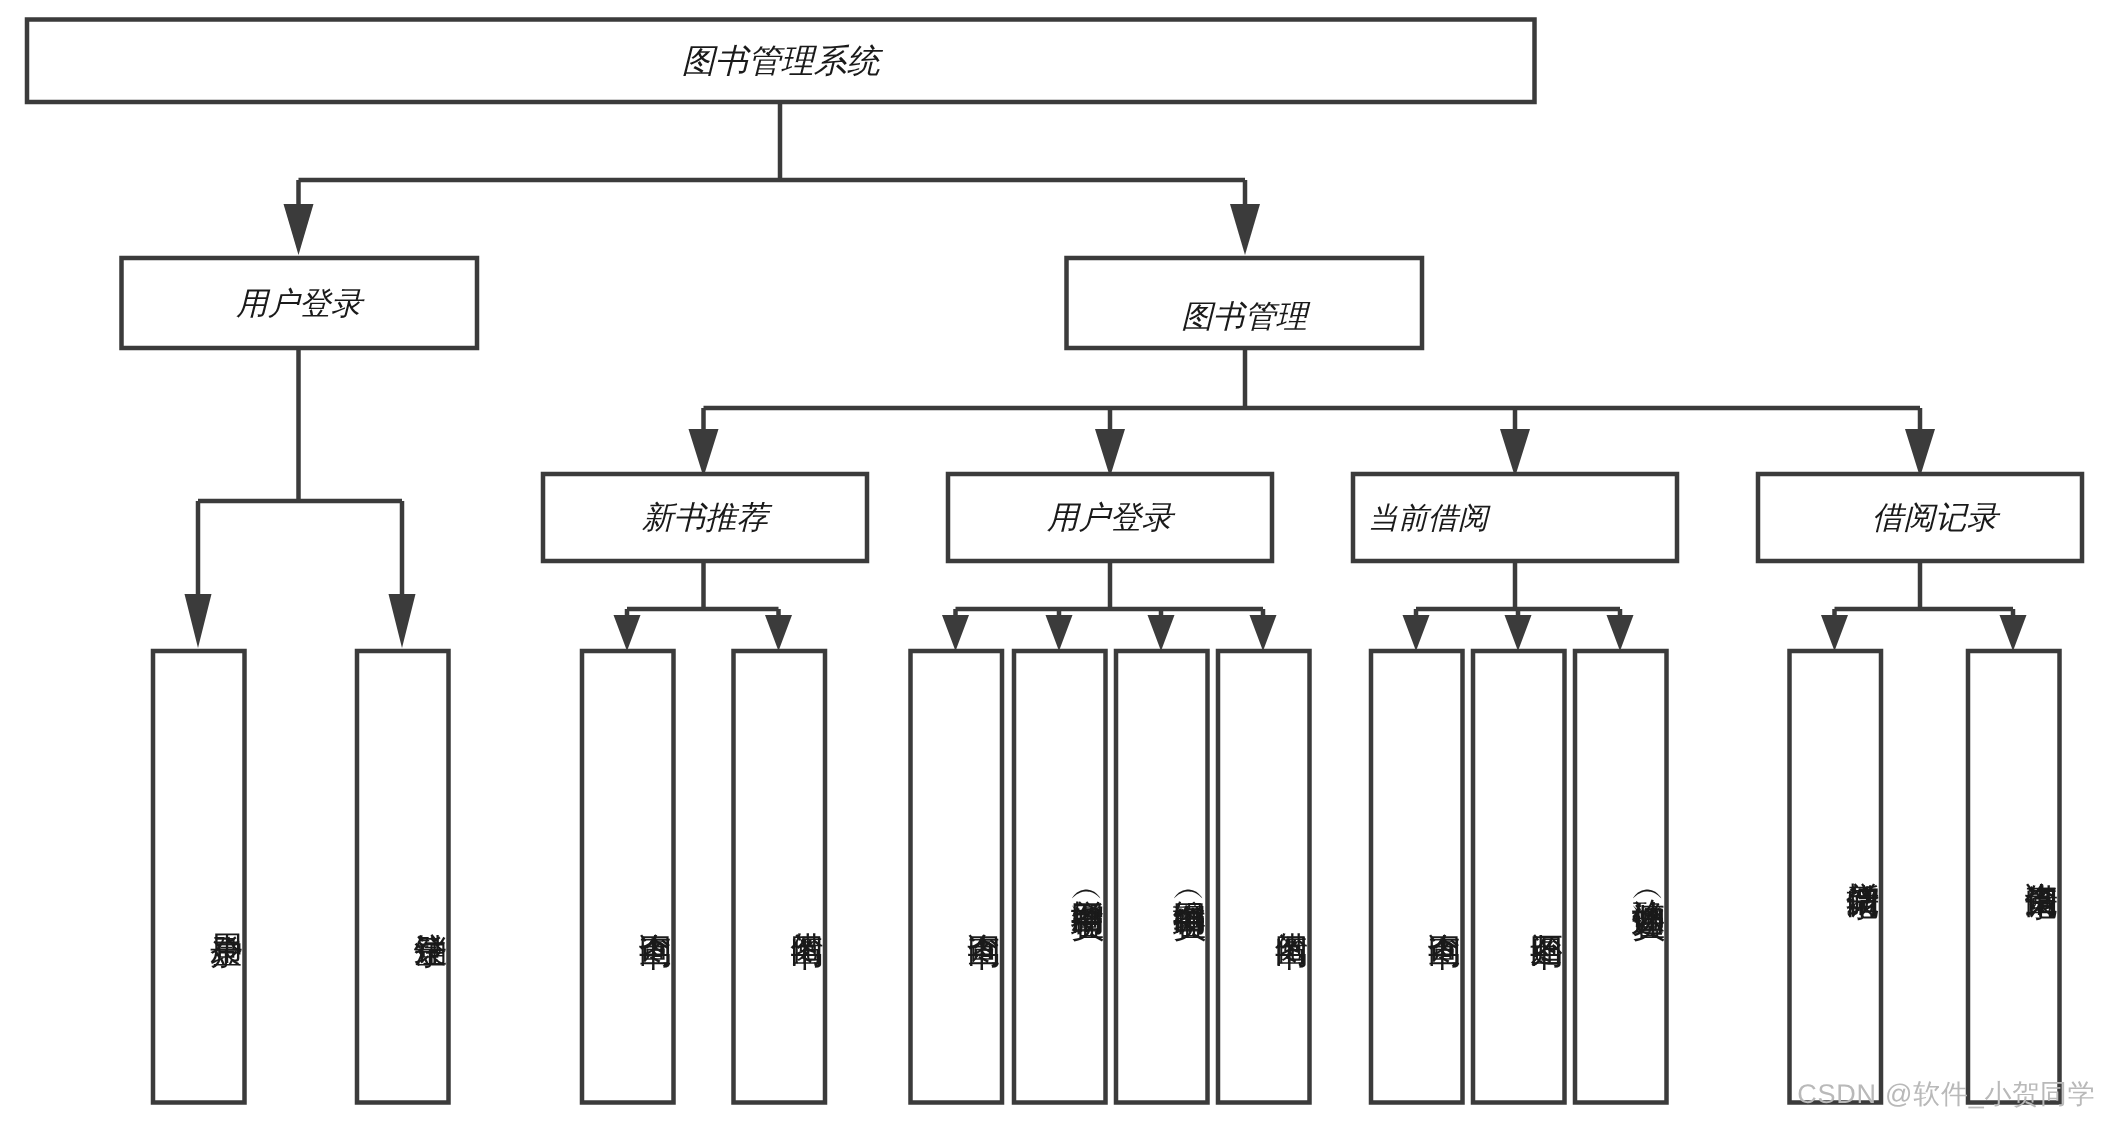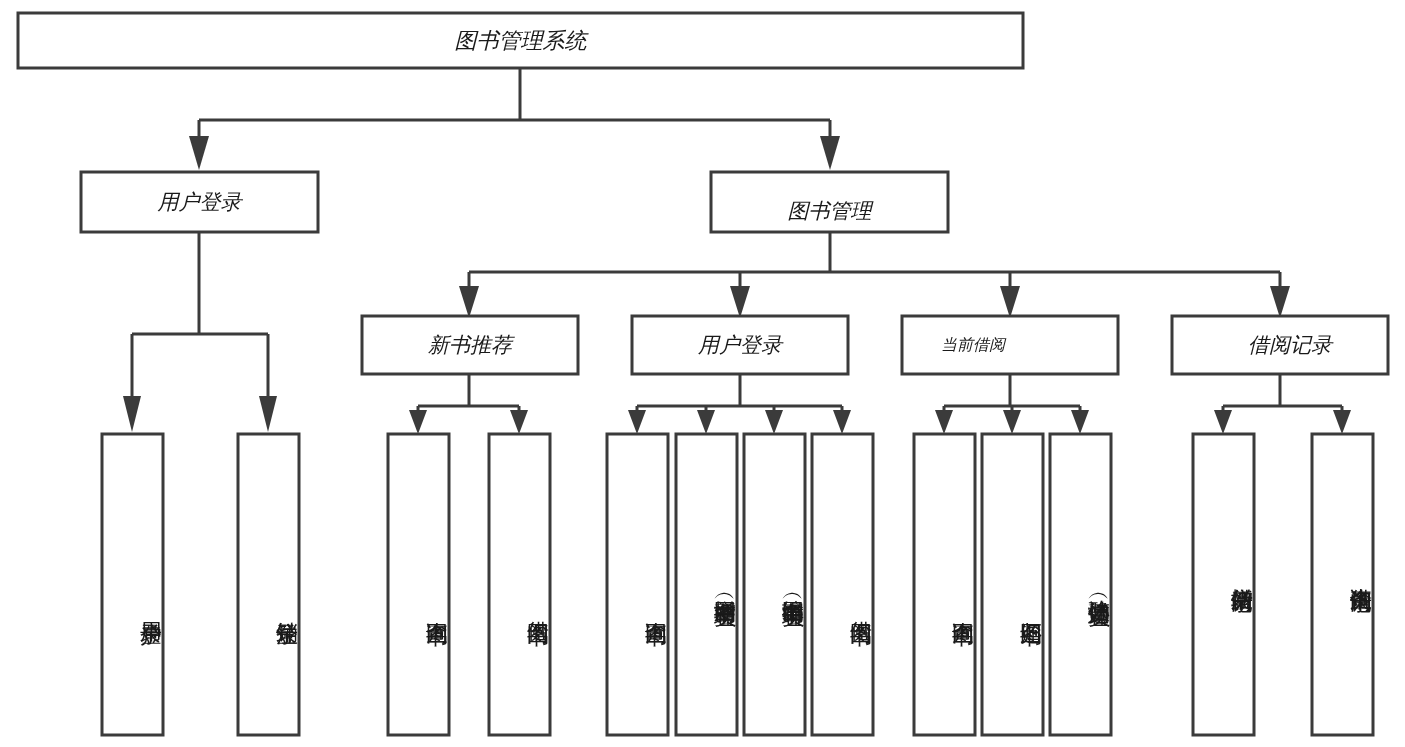--- a/index.html
+++ b/index.html
@@ -189,35 +189,36 @@
 
   </svg>
 
   <div class="hlabel" style="left:18px; top:13px; width:1005px; height:55px; font-size:22px;">图书管理系统</div>
 
   <div class="hlabel" style="left:81px; top:172px; width:237px; height:60px; font-size:21px;">用户登录</div>
   <div class="hlabel" style="left:711px; top:172px; width:237px; height:77px; font-size:21px;">图书管理</div>
 
   <div class="hlabel" style="left:362px; top:316px; width:216px; height:58px; font-size:21px;text-align:center;">新书推荐</div>
   <div class="hlabel" style="left:632px; top:316px; width:216px; height:58px; font-size:21px;">用户登录</div>
-  <div class="hlabel" style="left:875px; top:316px; width:196px; height:58px; font-size:16px;">当前借阅</div>
+  <div class="hlabel" style="left:854px; top:316px; width:196px; height:58px; font-size:20px;">当前借阅</div>
   <div class="hlabel" style="left:1172px; top:316px; width:236px; height:58px; font-size:21px;border-radius:21px;">借阅记录</div>
 
   <div class="vlabel" style="left:102px; top:506px; width:61px; height:200px;">用户登录</div>
   <div class="vlabel" style="left:238px; top:506px; width:61px; height:200px;">注销登录</div>
 
   <div class="vlabel" style="left:388px; top:506px; width:61px; height:200px;">查询图书</div>
   <div class="vlabel" style="left:489px; top:506px; width:61px; height:200px;">借阅图书</div>
 
   <div class="vlabel" style="left:607px; top:506px; width:61px; height:200px;">查询图书</div>
   <div class="vlabel" style="left:676px; top:444px; width:61px; height:285px;">新增图书（管理员）</div>
   <div class="vlabel" style="left:744px; top:444px; width:61px; height:285px;">编辑图书（管理员）</div>
   <div class="vlabel" style="left:812px; top:506px; width:61px; height:200px;">借阅图书</div>
 
   <div class="vlabel" style="left:914px; top:506px; width:61px; height:200px;">查询图书</div>
   <div class="vlabel" style="left:982px; top:506px; width:61px; height:200px;">归还图书</div>
   <div class="vlabel" style="left:1050px; top:444px; width:61px; height:285px;">确认归还（管理员）</div>
 
   <div class="vlabel" style="left:1193px; top:448px; width:61px; height:250px;">新增借阅记录</div>
   <div class="vlabel" style="left:1312px; top:448px; width:61px; height:250px;">查询借阅记录</div>
 
+  <div class="watermark">CSDN @软件_小贺同学</div>
 
 </div>
 
 </body></html>

